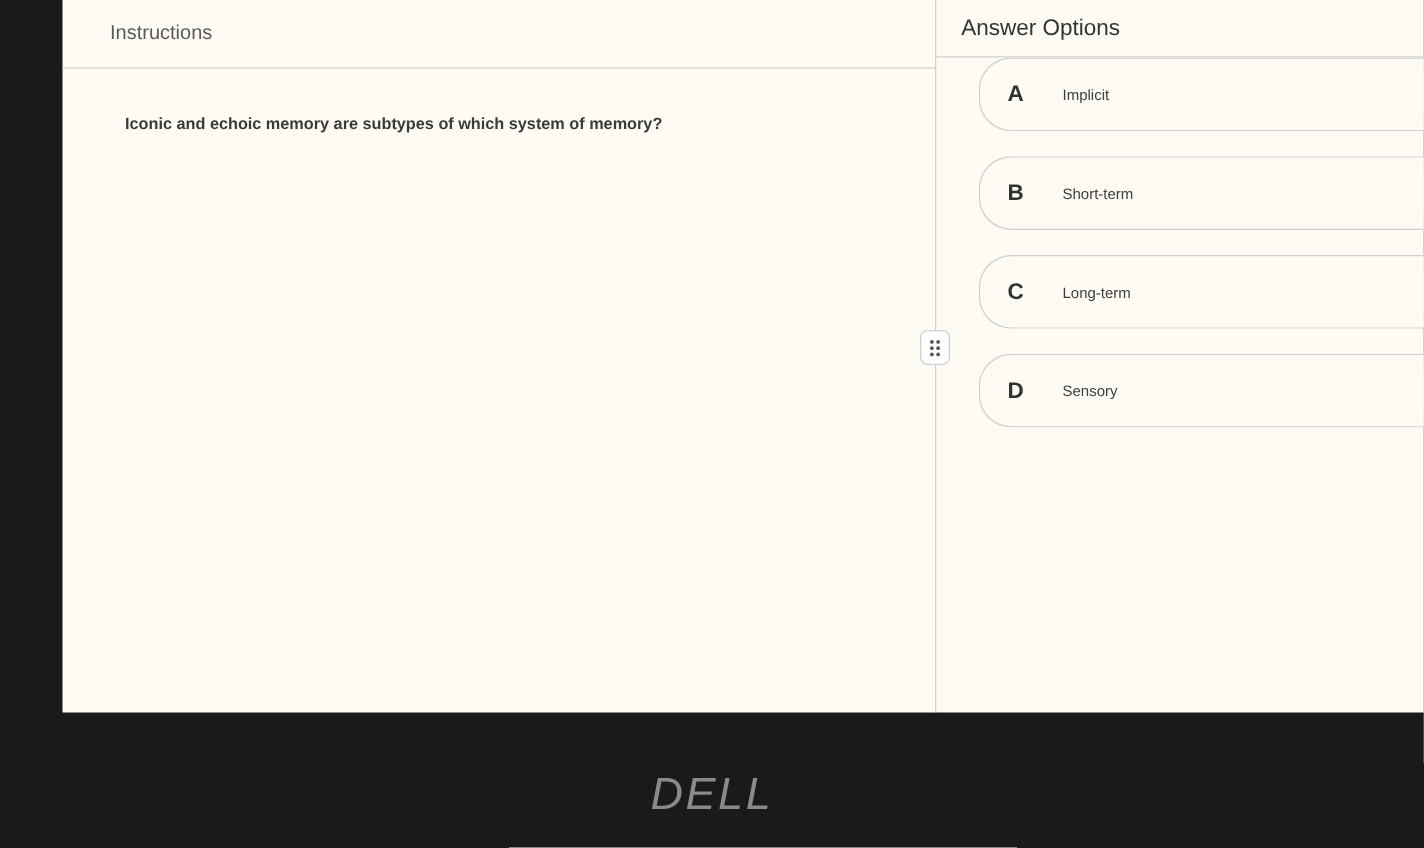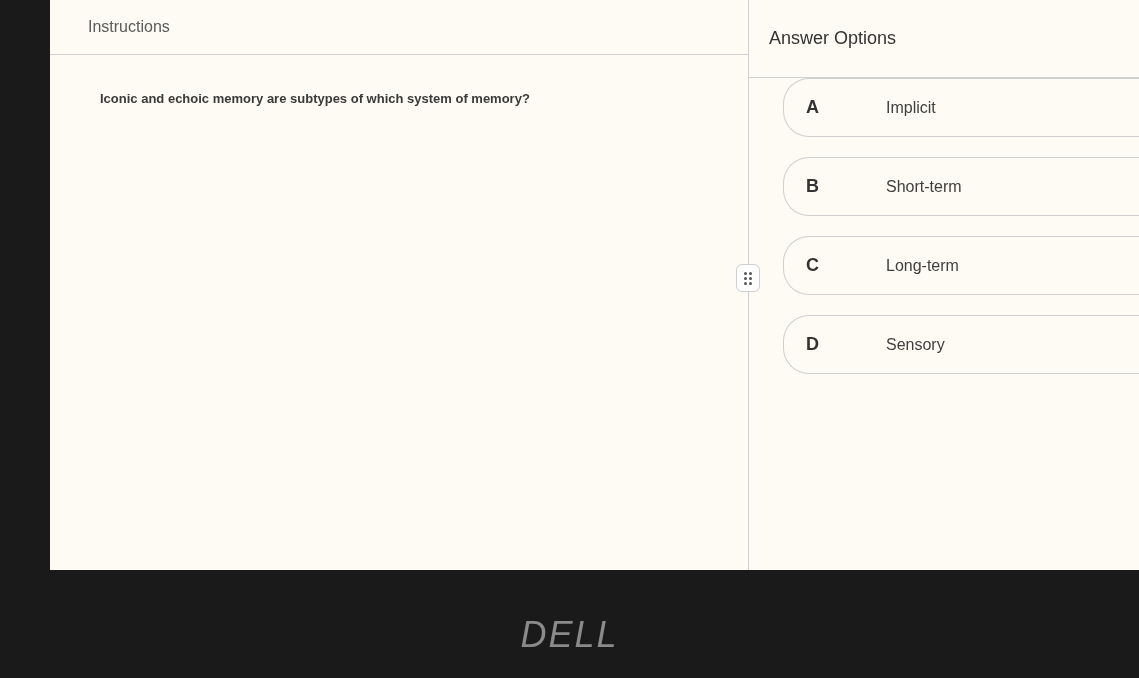--- a/index.html
+++ b/index.html
@@ -32,21 +32,21 @@
     .panel-header {
       padding: 18px 38px;
       border-bottom: 1px solid #d0d0d0;
       color: #5a5a5a;
       font-size: 16px;
     }
     .right-panel .panel-header {
       color: #333;
       font-size: 18px;
       font-weight: 500;
-      padding: 28px 20px;
+      padding: 12px 20px;
     }
     .question-text {
       padding: 36px 50px;
       color: #3a3a3a;
       font-size: 13px;
       font-weight: 600;
     }
     .right-panel {
       width: 390px;
       display: flex;
@@ -105,23 +105,22 @@
       background: #fdfbf4;
     }
     .option-letter {
       font-weight: 700;
       font-size: 18px;
       color: #333;
       width: 20px;
     }
     .option-text {
       color: #3f3f3f;
-      font-size: 16px;
+      font-size: 12px;
       font-weight: 500;
-      margin-left: 36px;
     }
     .drag-handle {
       position: absolute;
       right: -12px;
       top: 264px;
       width: 24px;
       height: 28px;
       background: #fff;
       border: 1px solid #cfcfcf;
       border-radius: 6px;

